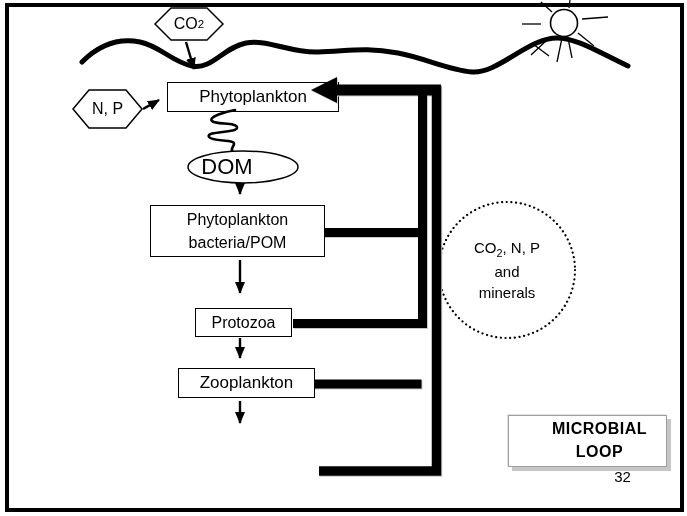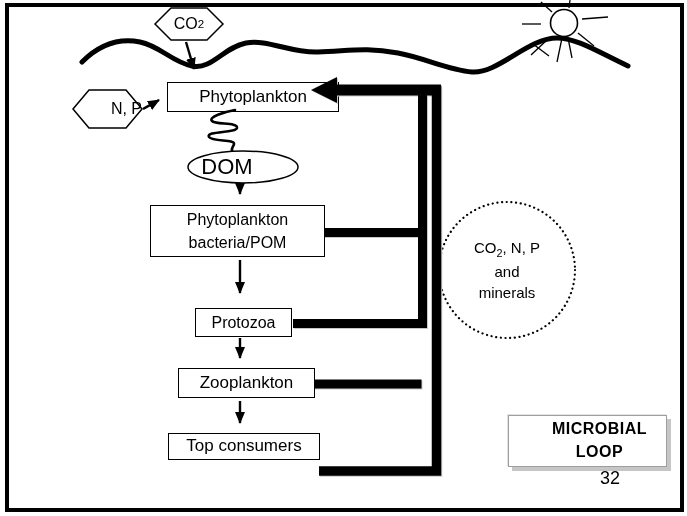--- a/index.html
+++ b/index.html
@@ -23,21 +23,21 @@
   .label.stack{flex-direction:column;}
   sub{font-size:0.72em;}
   .caption-box{
     position:absolute;left:508px;top:415px;width:159px;height:52px;box-sizing:border-box;
     background:#fff;border:1px solid #9e9e9e;box-shadow:4px 4px 0 #c6c6c6,-1px -1px 0 #e2e2e2;
     display:flex;flex-direction:column;align-items:center;justify-content:center;
     font-weight:bold;font-size:16px;line-height:1.42;z-index:1;letter-spacing:0.5px;padding-left:24px;
   }
   .page-num{
     position:absolute;left:600px;top:468px;width:45px;height:18px;z-index:3;
-    font-size:18px;text-align:left;
+    font-size:15px;text-align:center;
   }
   .thickloop{filter:drop-shadow(1.8px 1.8px 0 #c9c9c9);}
 </style>
 </head>
 <body>
 
 <div class="slide">
 
   <div class="frame"></div>
 
@@ -51,23 +51,20 @@
   </div>
 
   <div class="node" style="left:195px;top:308px;width:97px;height:29px;font-size:16px;">
     <span>Protozoa</span>
   </div>
 
   <div class="node" style="left:178px;top:368px;width:137px;height:30px;">
     <span>Zooplankton</span>
   </div>
 
-  <div class="node" style="left:168px;top:433px;width:152px;height:27px;">
-    <span>Top consumers</span>
-  </div>
 
   <div class="caption-box">
     <span>MICROBIAL</span>
     <span>LOOP</span>
   </div>
 
   <svg class="art" width="687" height="516" viewBox="0 0 687 516">
     <defs>
       <marker id="ah" orient="auto" markerUnits="userSpaceOnUse" markerWidth="14" markerHeight="12" refX="11" refY="5">
         <path d="M0 0 L12 5 L0 10 Z" fill="#000"></path>
@@ -133,21 +130,21 @@
       <path d="M 324 232.5 H 427" stroke-width="9"></path>
       <path d="M 314 384 H 421.5" stroke-width="9"></path>
     </g>
   </svg>
 
   <div class="label" style="left:155px;top:8px;width:68px;height:32px;">
     <span>CO</span>
       <sub>2</sub>
   </div>
 
-  <div class="label" style="left:73px;top:90px;width:69px;height:38px;justify-content:flex-end;">
+  <div class="label" style="left:73px;top:90px;width:69px;height:38px;">
     <span>N, P</span>
   </div>
 
   <div class="label" style="left:172px;top:151px;width:110px;height:32px;font-size:22px;">
     <span>DOM</span>
   </div>
 
   <div class="label stack" style="left:437px;top:226px;width:140px;height:88px;font-size:15px;line-height:1.42;">
     <span><span>CO</span><sub>2</sub><span>, N, P</span></span>
     <span>and</span>

